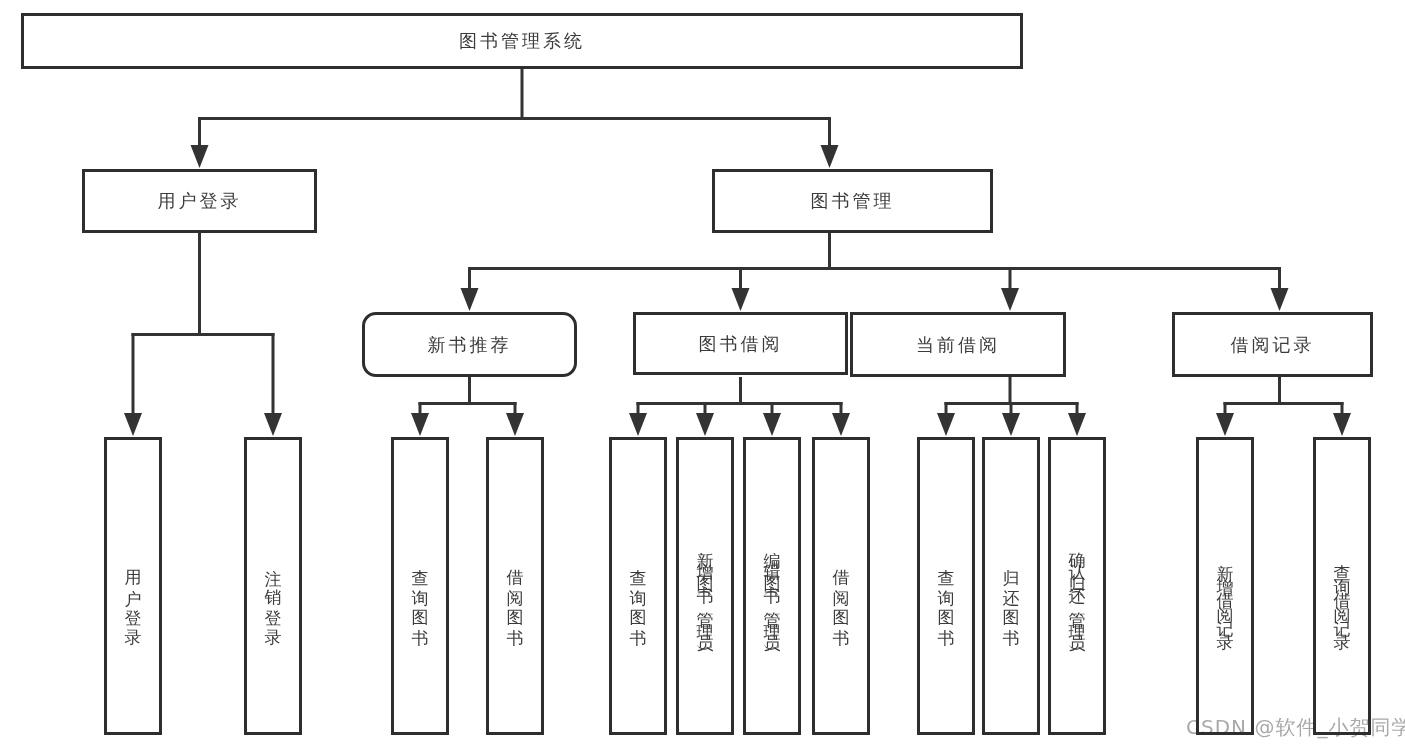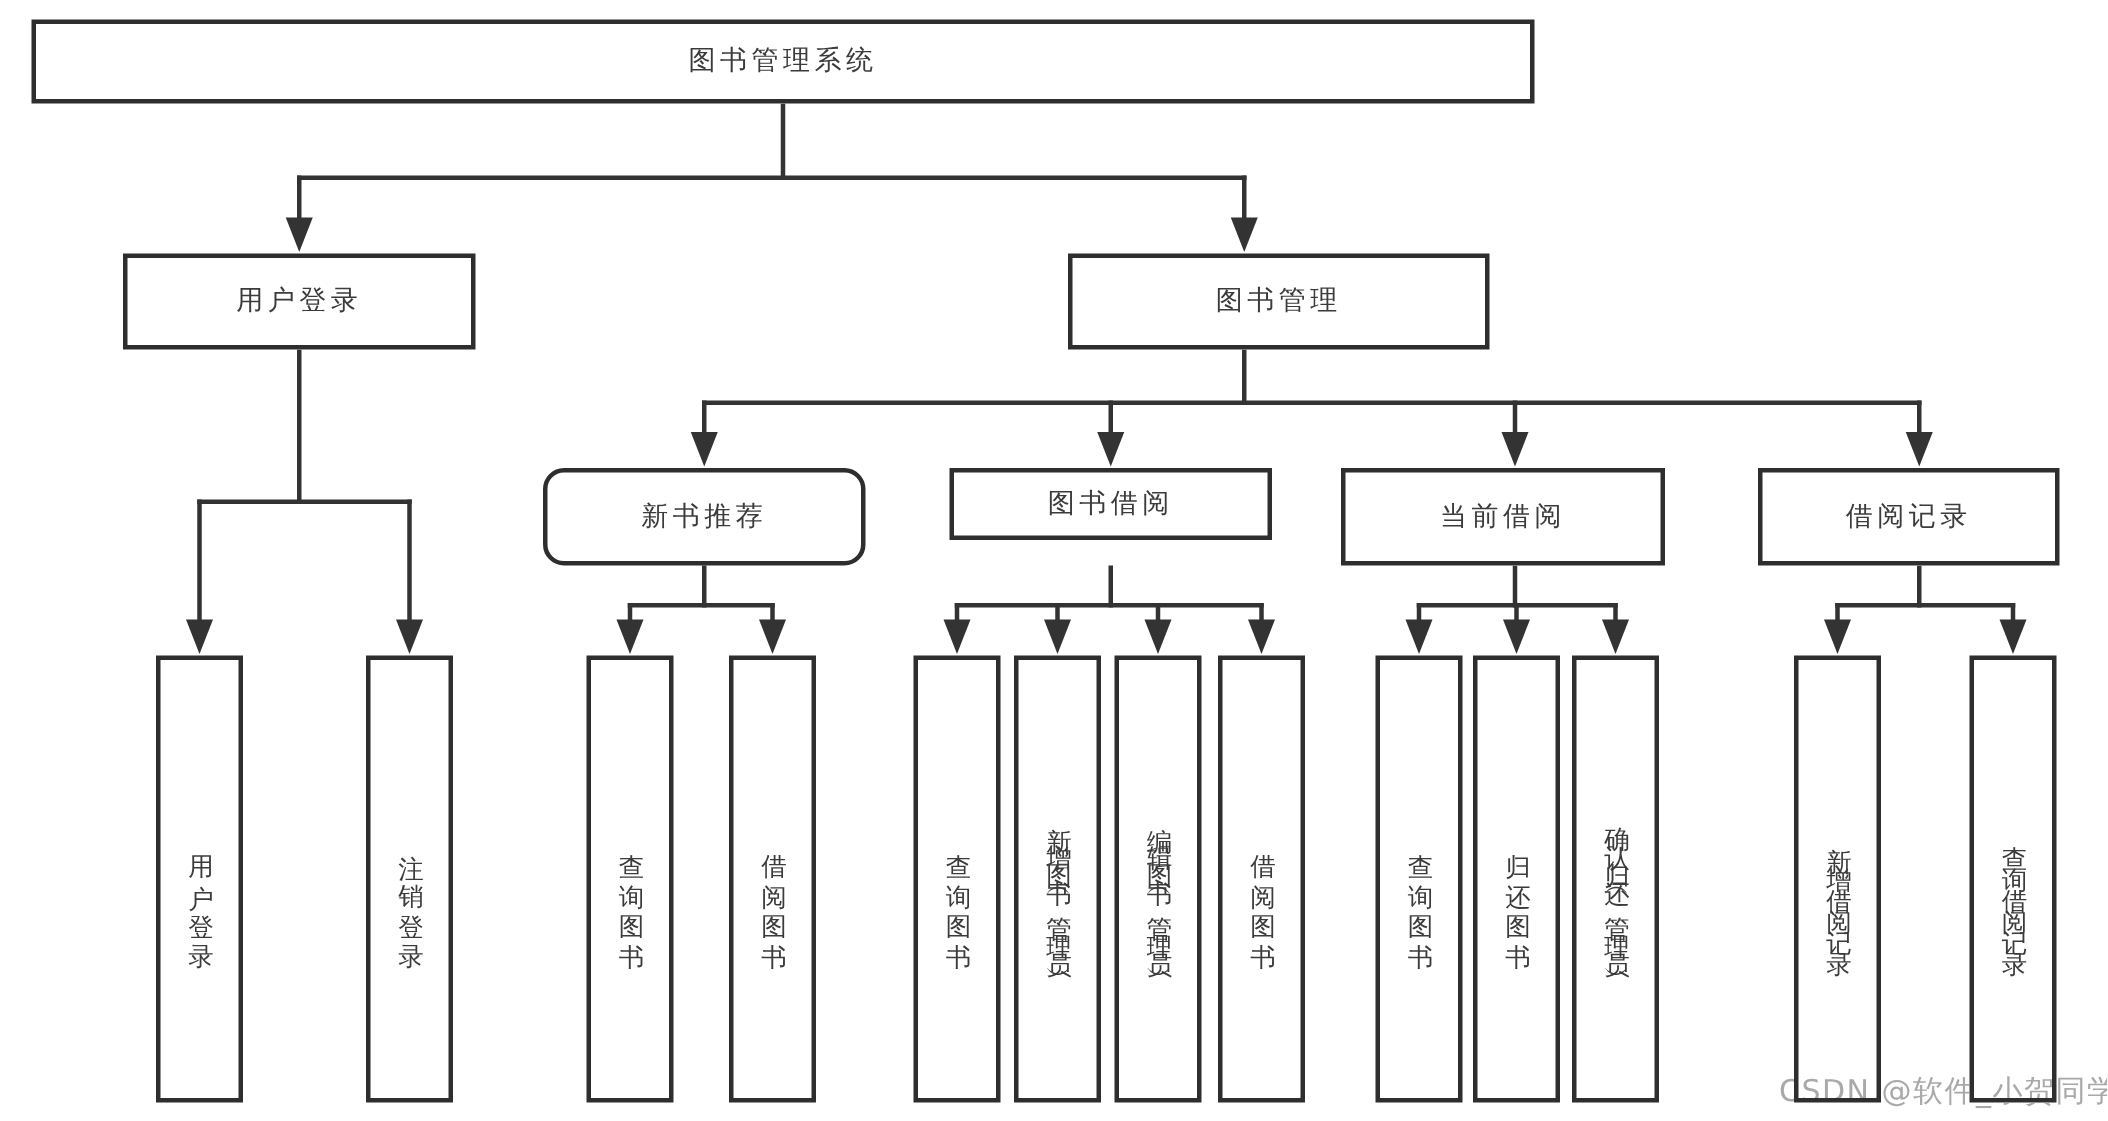--- a/index.html
+++ b/index.html
@@ -110,24 +110,24 @@
   <div class="box" style="left:82px; top:169px; width:235px; height:64px;">
     <span class="hlabel">用户登录</span>
   </div>
   <div class="box" style="left:712px; top:169px; width:281px; height:64px;">
     <span class="hlabel">图书管理</span>
   </div>
 
   <div class="box" style="left:362px; top:312px; width:215px; height:65px;border-radius:14px;">
     <span class="hlabel">新书推荐</span>
   </div>
-  <div class="box" style="left:633px; top:312px; width:215px; height:48px;">
+  <div class="box" style="left:633px; top:312px; width:215px; height:63px;">
     <span class="hlabel">图书借阅</span>
   </div>
-  <div class="box" style="left:894px; top:312px; width:216px; height:65px;">
+  <div class="box" style="left:850px; top:312px; width:216px; height:65px;">
     <span class="hlabel">当前借阅</span>
   </div>
   <div class="box" style="left:1172px; top:312px; width:201px; height:65px;">
     <span class="hlabel">借阅记录</span>
   </div>
 
   <div class="box leaf" style="left:104px;">
     <span class="vtext sp4">用户登录</span>
   </div>
   <div class="box leaf" style="left:244px;">

